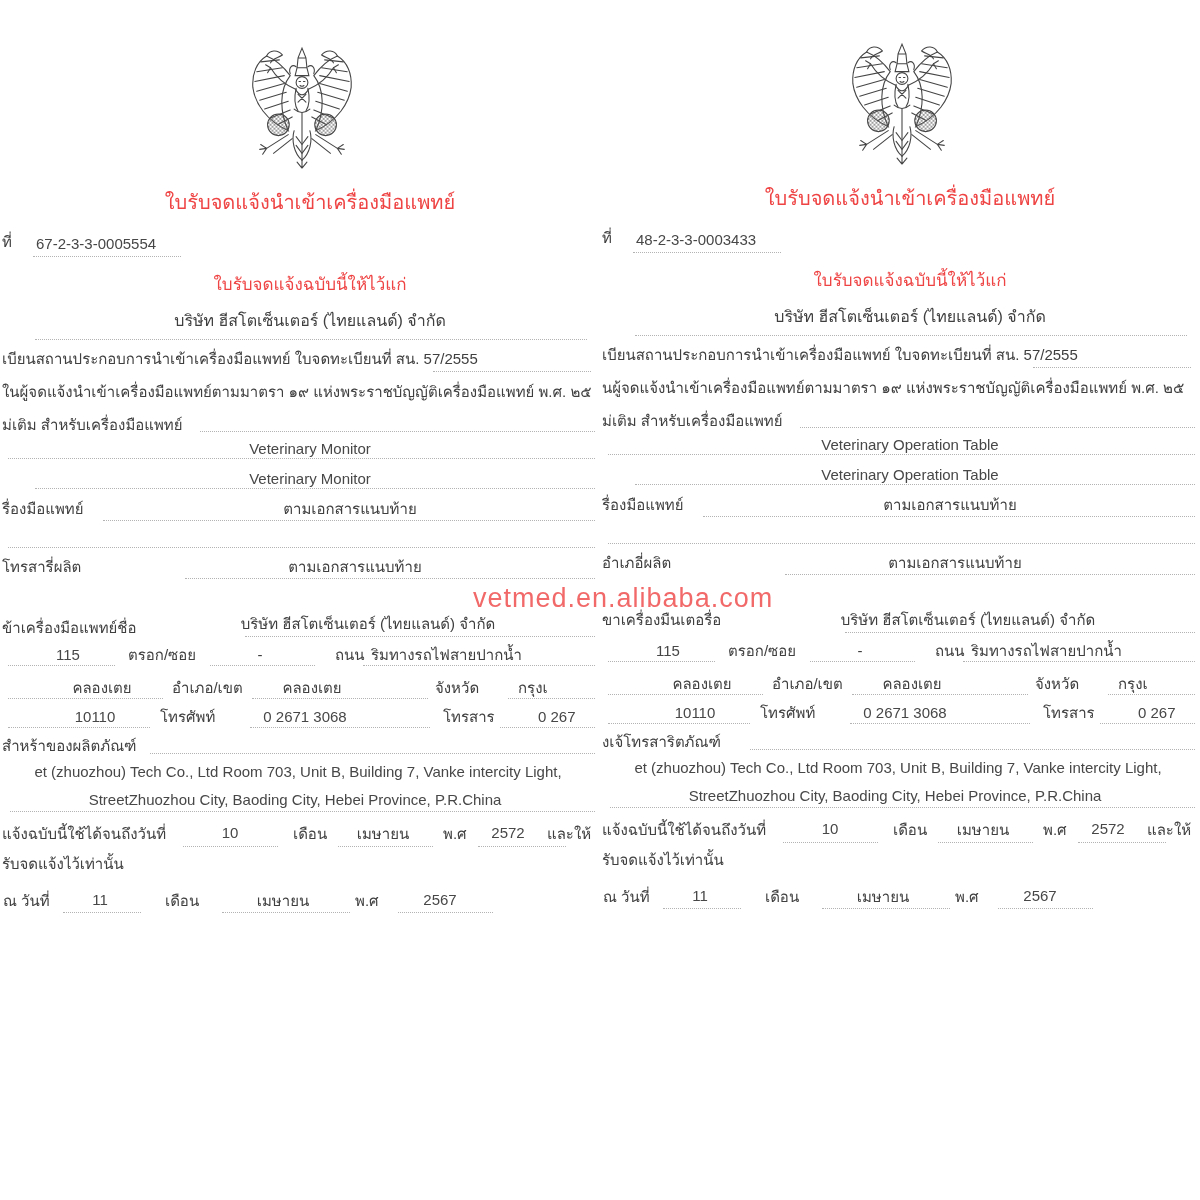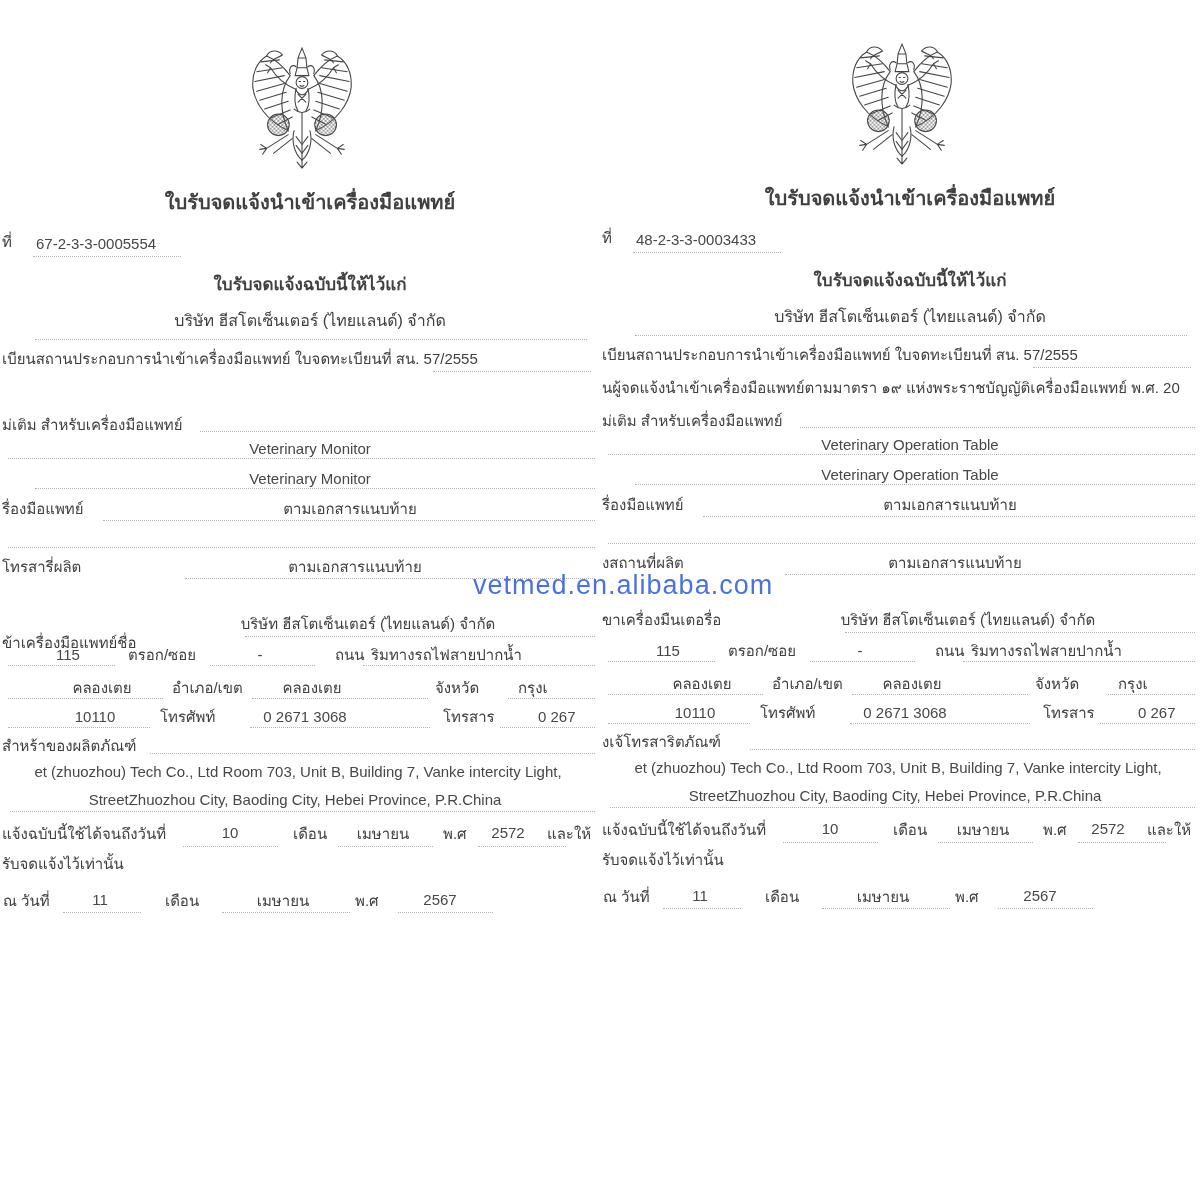--- a/index.html
+++ b/index.html
@@ -7,26 +7,26 @@
     width:1200px;height:1200px;background:#ffffff;position:relative;
     font-family:"Liberation Sans","DejaVu Sans",sans-serif;
     -webkit-font-smoothing:antialiased;
   }
   .page{position:absolute;inset:0;width:1200px;height:1200px;overflow:hidden;}
   .doc{position:absolute;top:0;width:600px;height:1200px;overflow:hidden;}
   .doc[data-doc="0"]{left:0;}
   .doc[data-doc="1"]{left:600px;top:-4px;}
   .t{position:absolute;white-space:nowrap;color:#3f3f3f;font-size:15px;line-height:1.2;}
   .c{transform:translateX(-50%);}
-  .b{font-weight:bold;color:#404040;}
+  .b{font-weight:normal;color:#ef4444;}
   .lat{font-size:15px;color:#474747;}
   .dot{position:absolute;height:0;border-bottom:1.5px dotted #b3b3b3;}
   .emblem{position:absolute;left:243px;top:46px;}
   .watermark{
-    position:absolute;left:473px;top:570px;font-size:27px;color:#1d4ed8;
+    position:absolute;left:473px;top:583px;font-size:27px;color:#ef4444;
     opacity:.8;letter-spacing:1px;white-space:nowrap;
   }
 </style>
 </head>
 <body>
 
 <div class="page">
   <section class="doc" data-doc="0">
 
   <svg class="emblem" viewBox="0 0 120 134" width="118" height="132" aria-hidden="true">
@@ -76,38 +76,39 @@
   <div class="t" style="left:2px;top:233px;">ที่</div>
   <div class="t lat" style="left:36px;top:235px;">67-2-3-3-0005554</div>
   <div class="dot" style="left:33px;top:256px;width:148px;"></div>
 
   <div class="t c b" style="left:310px;top:275px;font-size:17px;">ใบรับจดแจ้งฉบับนี้ให้ไว้แก่</div>
   <div class="t c" style="left:310px;top:311px;font-size:16px;">บริษัท ฮีสโตเซ็นเตอร์ (ไทยแลนด์) จำกัด</div>
   <div class="dot" style="left:35px;top:339px;width:552px;"></div>
 
   <div class="t" style="left:2px;top:350px;">เบียนสถานประกอบการนำเข้าเครื่องมือแพทย์  ใบจดทะเบียนที่ สน. 57/2555</div>
   <div class="dot" style="left:433px;top:371px;width:158px;"></div>
+  <div class="t" style="left:2px;top:383px;">ในผู้จดแจ้งนำเข้าเครื่องมือแพทย์ตามมาตรา ๑๙ แห่งพระราชบัญญัติเครื่องมือแพทย์ พ.ศ. ๒๕</div>
   <div class="t" style="left:2px;top:416px;">ม่เติม  สำหรับเครื่องมือแพทย์</div>
   <div class="dot" style="left:200px;top:431px;width:395px;"></div>
 
   <div class="t c lat" style="left:310px;top:440px;">Veterinary Monitor</div>
   <div class="dot" style="left:8px;top:458px;width:587px;"></div>
   <div class="t c lat" style="left:310px;top:470px;">Veterinary Monitor</div>
   <div class="dot" style="left:35px;top:488px;width:560px;"></div>
 
   <div class="t" style="left:2px;top:500px;">รื่องมือแพทย์</div>
   <div class="t c" style="left:350px;top:500px;">ตามเอกสารแนบท้าย</div>
   <div class="dot" style="left:103px;top:520px;width:492px;"></div>
 
   <div class="dot" style="left:8px;top:547px;width:587px;"></div>
   <div class="t" style="left:2px;top:558px;">โทรสารี่ผลิต</div>
   <div class="t c" style="left:355px;top:558px;">ตามเอกสารแนบท้าย</div>
   <div class="dot" style="left:185px;top:578px;width:410px;"></div>
 
-  <div class="t" style="left:2px;top:634px;">ข้าเครื่องมือแพทย์ชื่อ</div>
+  <div class="t" style="left:2px;top:619px;">ข้าเครื่องมือแพทย์ชื่อ</div>
   <div class="t c" style="left:368px;top:615px;">บริษัท ฮีสโตเซ็นเตอร์ (ไทยแลนด์) จำกัด</div>
   <div class="dot" style="left:245px;top:636px;width:350px;"></div>
 
   <div class="t c lat" style="left:68px;top:646px;">115</div>
   <div class="t" style="left:128px;top:646px;">ตรอก/ซอย</div>
   <div class="t c" style="left:260px;top:646px;">-</div>
   <div class="t" style="left:335px;top:646px;">ถนน</div>
   <div class="t" style="left:371px;top:646px;">ริมทางรถไฟสายปากน้ำ</div>
   <div class="dot" style="left:8px;top:665px;width:107px;"></div>
   <div class="dot" style="left:210px;top:665px;width:105px;"></div>
@@ -208,35 +209,35 @@
   <div class="t" style="left:2px;top:233px;">ที่</div>
   <div class="t lat" style="left:36px;top:235px;">48-2-3-3-0003433</div>
   <div class="dot" style="left:33px;top:256px;width:148px;"></div>
 
   <div class="t c b" style="left:310px;top:275px;font-size:17px;">ใบรับจดแจ้งฉบับนี้ให้ไว้แก่</div>
   <div class="t c" style="left:310px;top:311px;font-size:16px;">บริษัท ฮีสโตเซ็นเตอร์ (ไทยแลนด์) จำกัด</div>
   <div class="dot" style="left:35px;top:339px;width:552px;"></div>
 
   <div class="t" style="left:2px;top:350px;">เบียนสถานประกอบการนำเข้าเครื่องมือแพทย์  ใบจดทะเบียนที่ สน. 57/2555</div>
   <div class="dot" style="left:433px;top:371px;width:158px;"></div>
-  <div class="t" style="left:2px;top:383px;">นผู้จดแจ้งนำเข้าเครื่องมือแพทย์ตามมาตรา ๑๙ แห่งพระราชบัญญัติเครื่องมือแพทย์ พ.ศ. 20</div>
+  <div class="t" style="left:2px;top:383px;">นผู้จดแจ้งนำเข้าเครื่องมือแพทย์ตามมาตรา ๑๙ แห่งพระราชบัญญัติเครื่องมือแพทย์ พ.ศ. ๒๕</div>
   <div class="t" style="left:2px;top:416px;">ม่เติม  สำหรับเครื่องมือแพทย์</div>
   <div class="dot" style="left:200px;top:431px;width:395px;"></div>
 
   <div class="t c lat" style="left:310px;top:440px;">Veterinary Operation Table</div>
   <div class="dot" style="left:8px;top:458px;width:587px;"></div>
   <div class="t c lat" style="left:310px;top:470px;">Veterinary Operation Table</div>
   <div class="dot" style="left:35px;top:488px;width:560px;"></div>
 
   <div class="t" style="left:2px;top:500px;">รื่องมือแพทย์</div>
   <div class="t c" style="left:350px;top:500px;">ตามเอกสารแนบท้าย</div>
   <div class="dot" style="left:103px;top:520px;width:492px;"></div>
 
   <div class="dot" style="left:8px;top:547px;width:587px;"></div>
-  <div class="t" style="left:2px;top:558px;">งสถานที่ผลิต</div>
+  <div class="t" style="left:2px;top:558px;">อำเภอี่ผลิต</div>
   <div class="t c" style="left:355px;top:558px;">ตามเอกสารแนบท้าย</div>
   <div class="dot" style="left:185px;top:578px;width:410px;"></div>
 
   <div class="t" style="left:2px;top:615px;">ขาเครื่องมืนเตอรื่อ</div>
   <div class="t c" style="left:368px;top:615px;">บริษัท ฮีสโตเซ็นเตอร์ (ไทยแลนด์) จำกัด</div>
   <div class="dot" style="left:245px;top:636px;width:350px;"></div>
 
   <div class="t c lat" style="left:68px;top:646px;">115</div>
   <div class="t" style="left:128px;top:646px;">ตรอก/ซอย</div>
   <div class="t c" style="left:260px;top:646px;">-</div>

